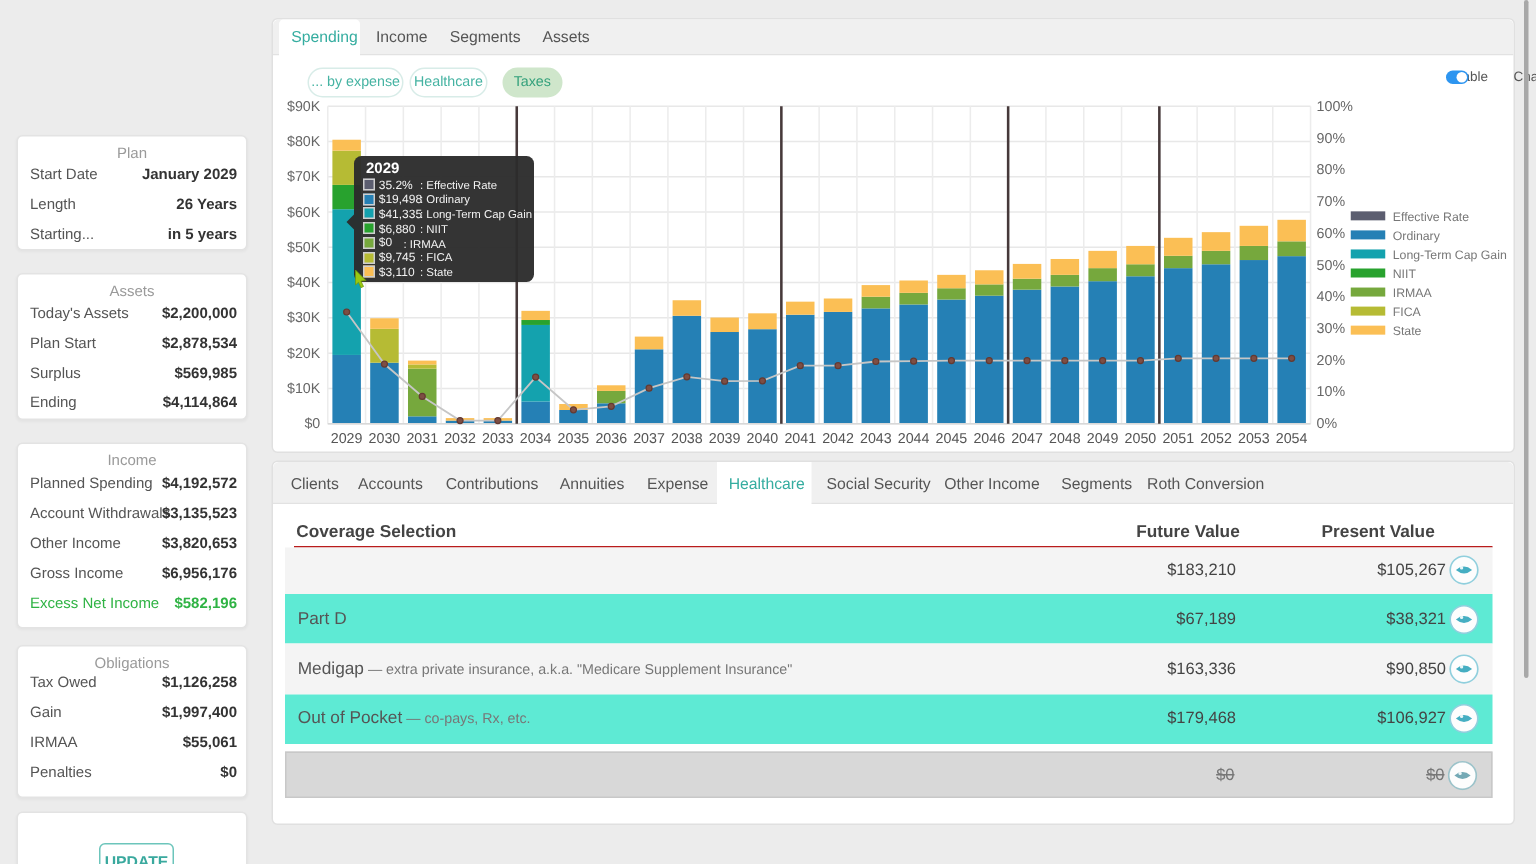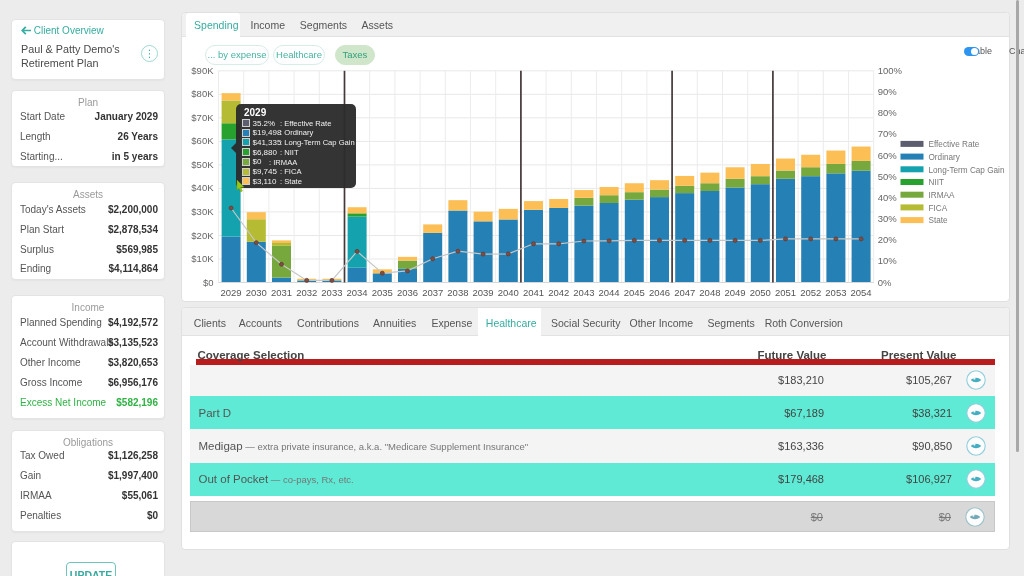--- a/index.html
+++ b/index.html
@@ -40,47 +40,40 @@
 .tt-arrow { position:absolute; left:-5px; top:39px; width:0; height:0;
   border-top:5px solid transparent; border-bottom:5px solid transparent; border-right:5px solid rgba(44,44,44,0.96); }
 .cursor { position:absolute; left:54px; top:167px; z-index:6; }
 #botcard { position:absolute; left:180.5px; top:307px; width:829.5px; height:243px; background:#fff;
   border:1px solid #e0e0e0; border-radius:4px; }
 .tabbar2 { position:absolute; left:0; top:0; width:100%; height:28px; background:#f0f0f0;
   border-bottom:1px solid #e2e2e2; border-radius:4px 4px 0 0; }
 .activetab2 { position:absolute; top:0; height:29px; background:#fff; }
 .tab2 { position:absolute; top:8.5px; font-size:10.5px; color:#555; }
 .tab2.teal { color:#35ada0; }
-.hdr { position:absolute; left:14px; right:14px; height:23px; border-bottom:6px solid #b91c1c; }
+.hdr { position:absolute; left:14px; right:14px; height:23px; border-bottom:1px solid #b91c1c; }
 .h1 { position:absolute; left:2px; top:7px; font-size:11.5px; font-weight:bold; color:#444; }
 .h2 { position:absolute; right:168.5px; top:7px; font-size:11.5px; font-weight:bold; color:#444; }
 .h3 { position:absolute; right:38.5px; top:7px; font-size:11.5px; font-weight:bold; color:#444; }
 .trow { position:absolute; left:8px; right:14px; }
 .trow.odd { background:#f4f4f4; }
 .trow.even { background:#5eead4; }
 .trow.dis { background:#d8d8d8; border:1px solid #c8c8c8; }
 .tname { position:absolute; left:9px; top:50%; transform:translateY(-50%); font-size:11.5px; color:#555; white-space:nowrap; }
 .tname b { font-weight:normal; }
 .tname small { font-size:9.5px; color:#777; }
 .tfv { position:absolute; right:171px; top:50%; transform:translateY(-50%); font-size:11px; color:#444; }
-.tpv { position:absolute; right:43px; top:50%; transform:translateY(-50%); font-size:11px; color:#444;padding-left:13px; }
+.tpv { position:absolute; right:31px; top:50%; transform:translateY(-50%); font-size:11px; color:#444;padding-left:13px; }
 .teye { position:absolute; right:9px; top:50%; transform:translateY(-50%); height:20px; }
 .strike { text-decoration:line-through; color:#777; }
 .strike small { text-decoration:line-through; }
 #scroll { position:absolute; left:1015.5px; top:0; width:3px; height:452px; background:#a8a8a8; border-radius:2px; }
 </style></head>
 <body>
 <div id="root">
-<div class="card" style="top:18.5px;height:61px;">
-      <div class="backlink"><svg width="10" height="9" viewBox="0 0 10 9" style="vertical-align:-1px">
-          <path d="M4.8 0.8 L1.2 4.5 L4.8 8.2 M1.2 4.5 H10" stroke="#35ada0" stroke-width="1.7" fill="none"></path>
-        </svg> Client Overview</div>
-      <div class="planname">Paul &amp; Patty Demo's<br>Retirement Plan</div>
-      <div class="dots">⋮</div>
-    </div>
 <div class="card" style="top:90.4px;height:76.5px;">
       <div class="ctitle" style="top:5.5px">Plan</div>
       <div class="kv" style="top:19.9px">
         <span class="kl">Start Date</span>
         <span class="kr">January 2029</span>
       </div>
       <div class="kv" style="top:39.5px">
         <span class="kl">Length</span>
         <span class="kr">26 Years</span>
       </div>

